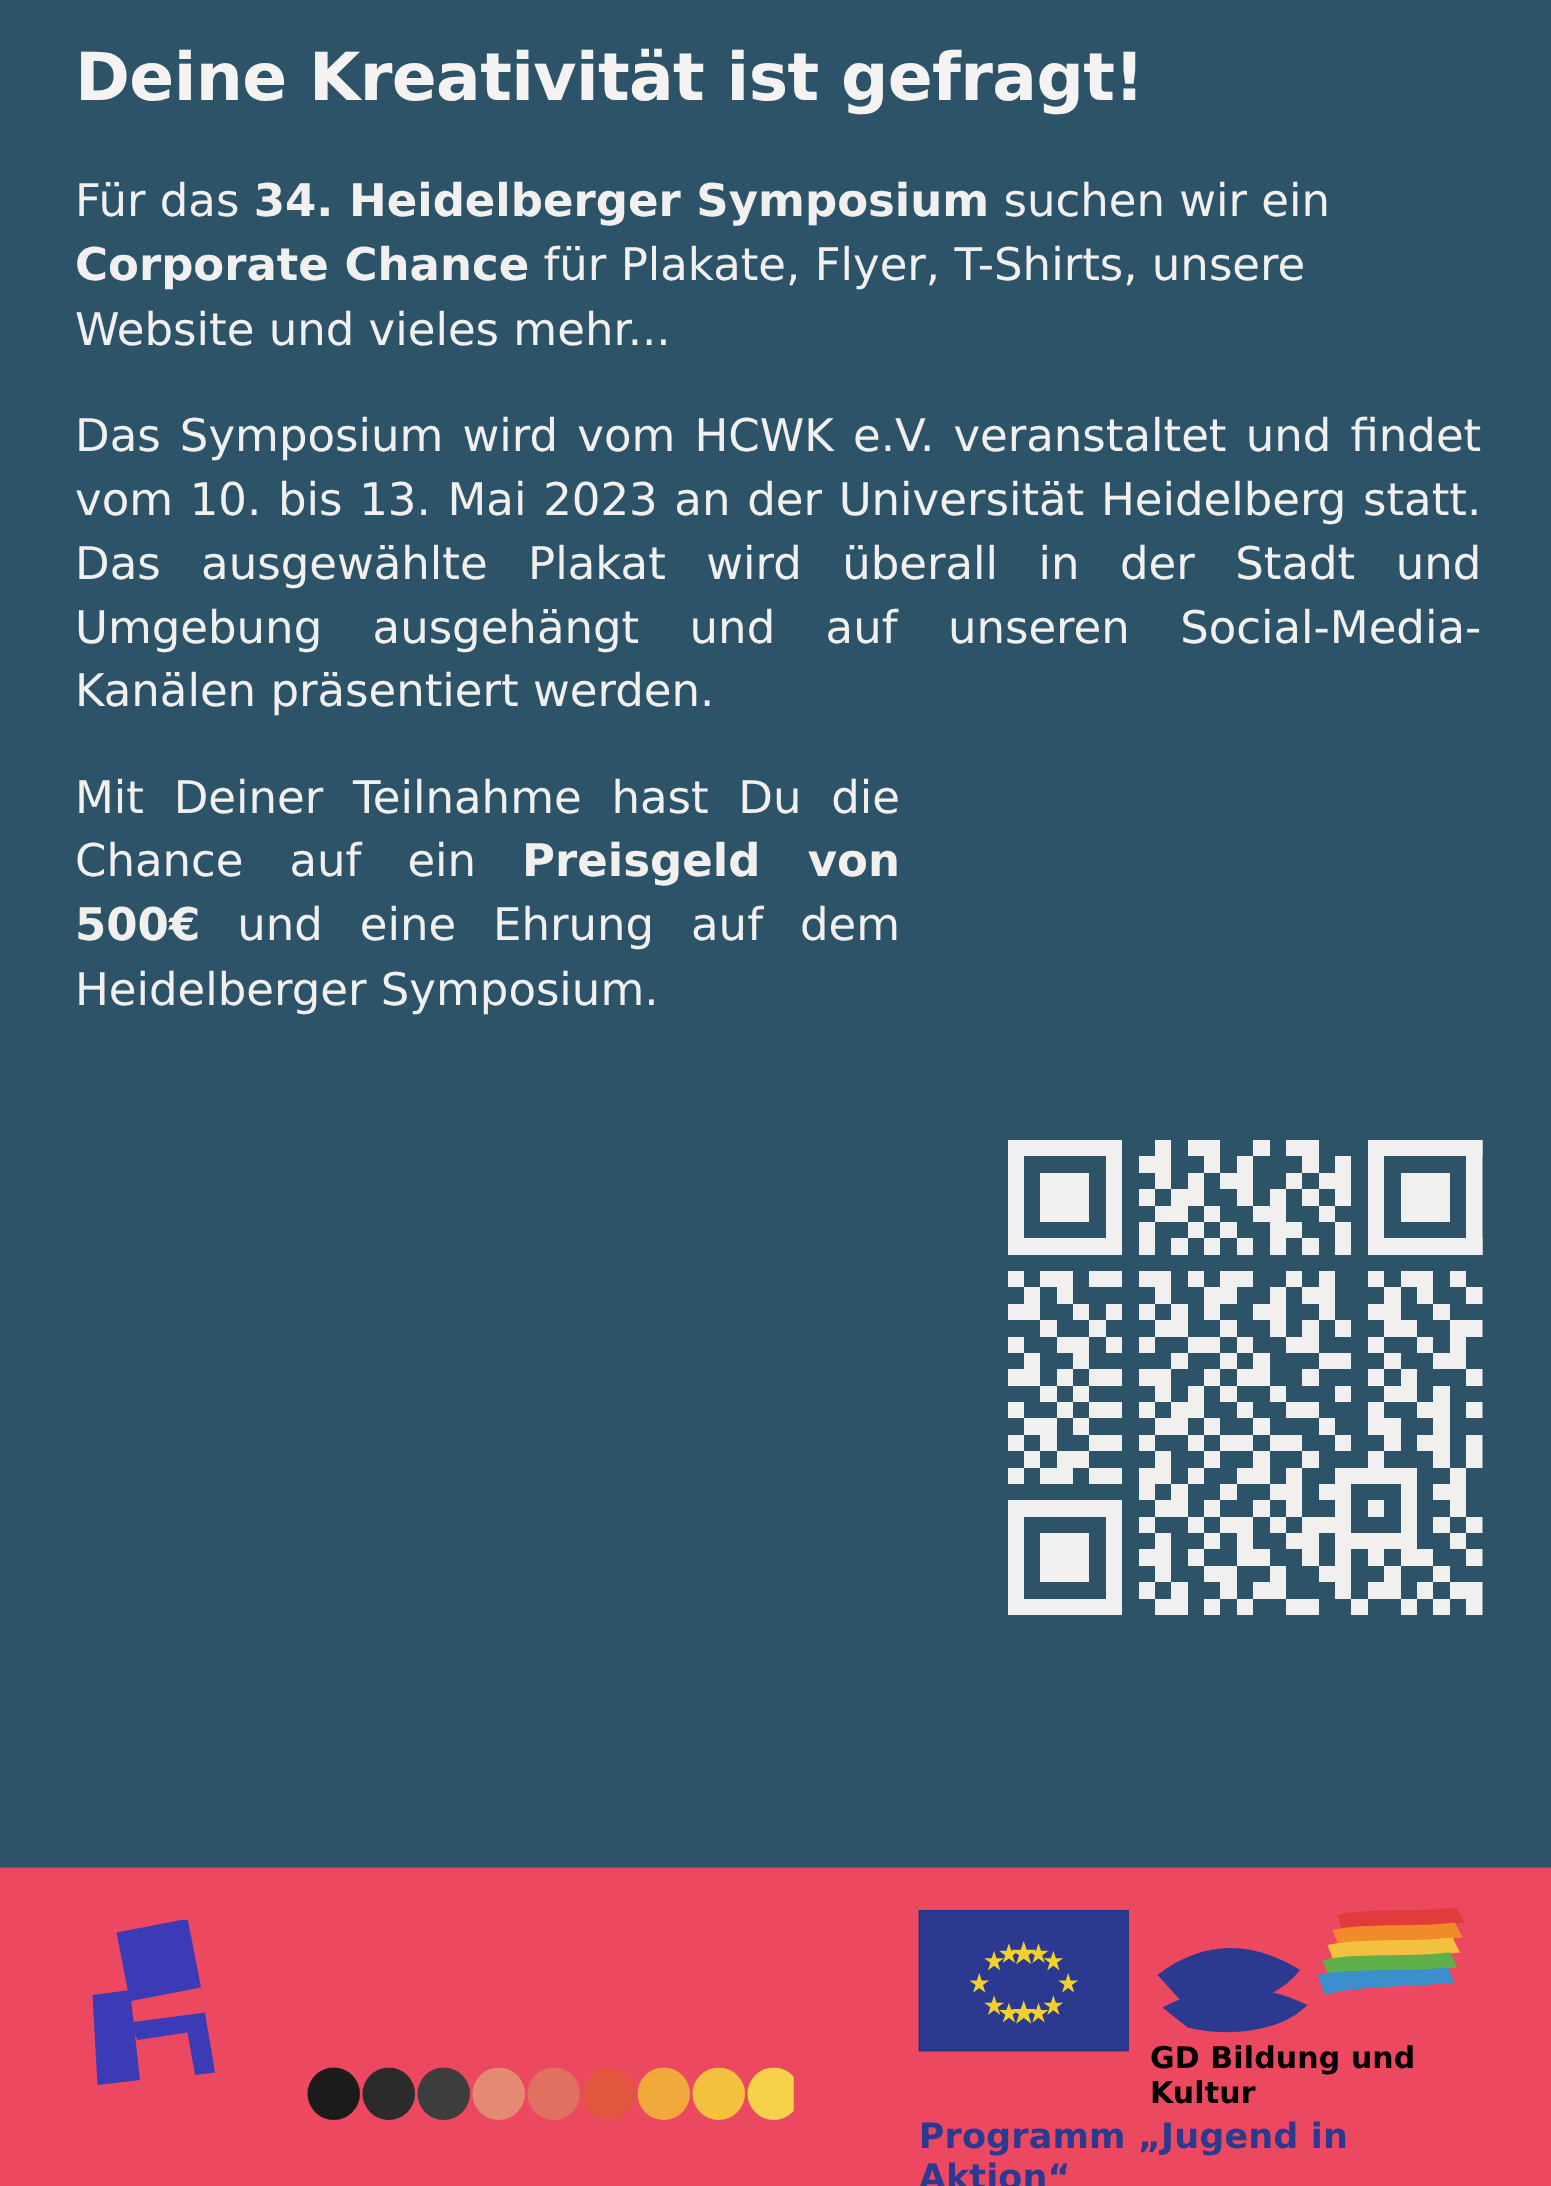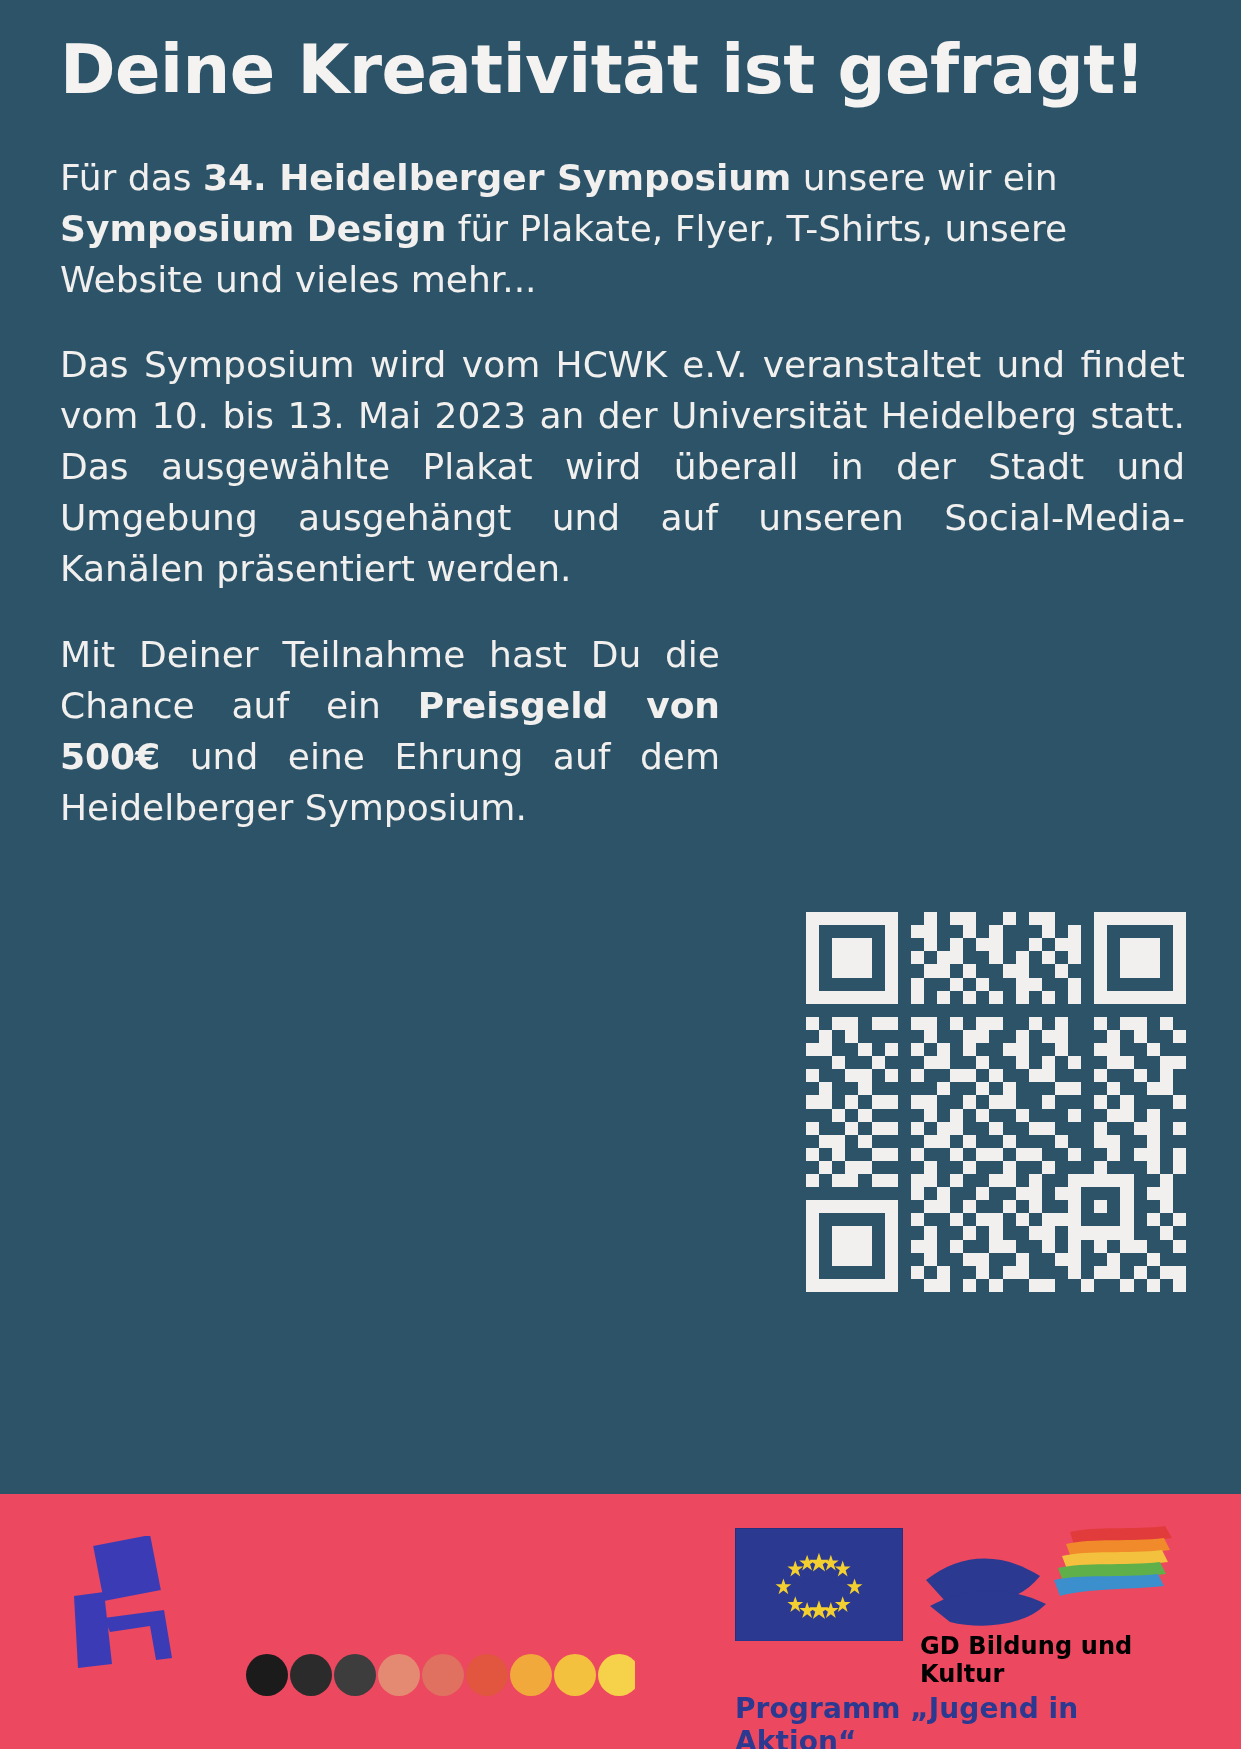--- a/index.html
+++ b/index.html
@@ -22,21 +22,21 @@
     box-sizing: border-box;
   }
   .content {
     position: absolute;
     left: 60px;
     top: 34px;
     width: 1125px;
     color: #f2f2f0;
   }
   .headline {
-    font-size: 67px;
+    font-size: 53px;
     font-weight: bold;
     letter-spacing: -0.5px;
     line-height: 1.1;
     margin: 0 0 44px 0;
     color: #f4f3f1;
   }
   p.para {
     font-size: 36px;
     line-height: 1.42;
     margin: 0 0 34px 0;
@@ -151,21 +151,21 @@
 </style>
 </head>
 <body>
 
 <div class="poster">
 
   <div class="content">
 
     <h1 class="headline">Deine Kreativität ist gefragt!</h1>
 
-    <p class="para"><span>Für das </span><span class="b">34. Heidelberger Symposium</span><span> unsere wir ein </span><span class="b">Symposium Design</span><span> für Plakate, Flyer, T-Shirts, unsere Website und vieles mehr...</span></p>
+    <p class="para"><span>Für das </span><span class="b">34. Heidelberger Symposium</span><span> suchen wir ein </span><span class="b">Corporate Chance</span><span> für Plakate, Flyer, T-Shirts, unsere Website und vieles mehr...</span></p>
 
 
 
     <p class="para justify">Das Symposium wird vom HCWK e.V. veranstaltet und findet vom 10. bis 13. Mai 2023 an der Universität Heidelberg statt. Das ausgewählte Plakat wird überall in der Stadt und Umgebung ausgehängt und auf unseren Social-Media-Kanälen präsentiert werden.</p>
 
     <div class="block-wrap">
       <p class="para justify flow-text"><span>Mit Deiner Teilnahme hast Du die Chance auf ein </span><span class="b">Preisgeld von 500€</span><span> und eine Ehrung auf dem Heidelberger Symposium.</span></p>
     </div>
 
 

